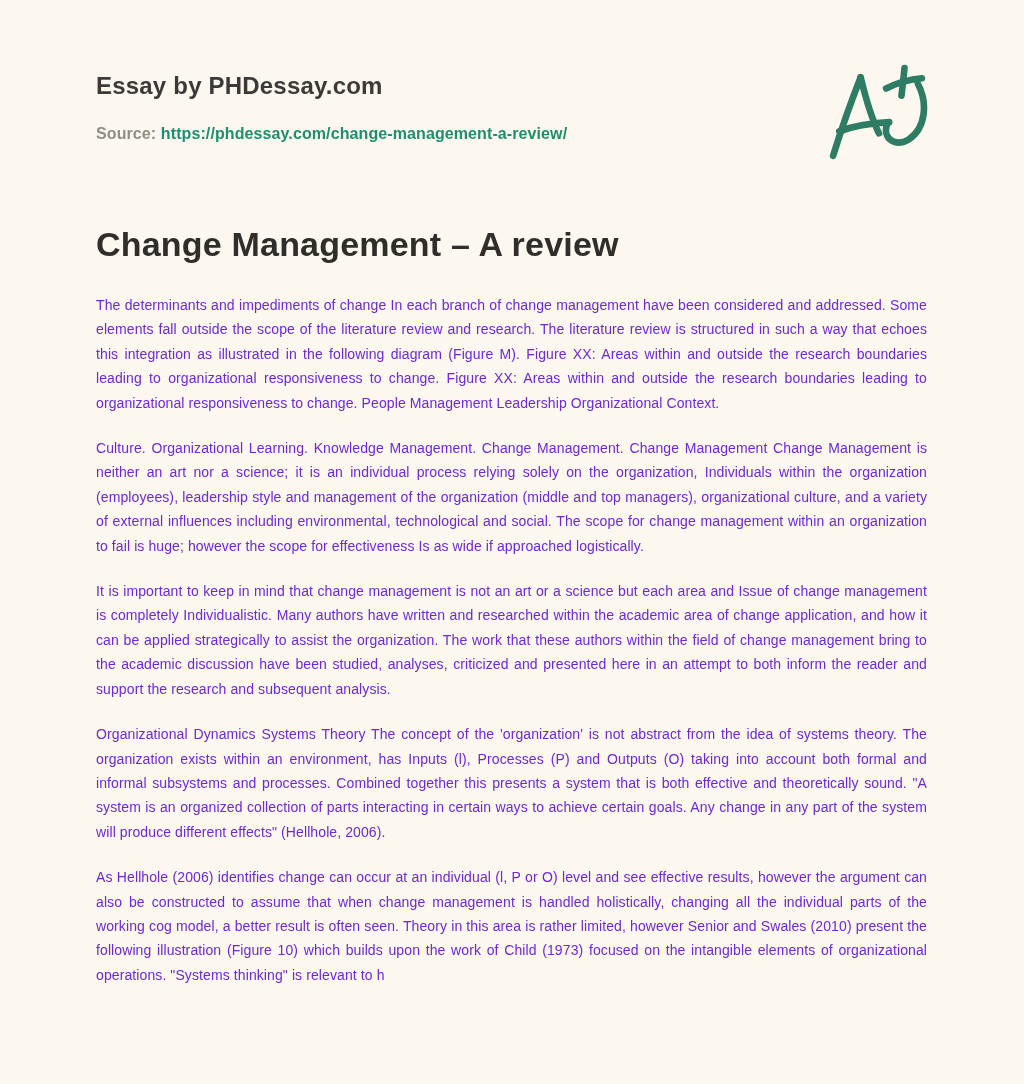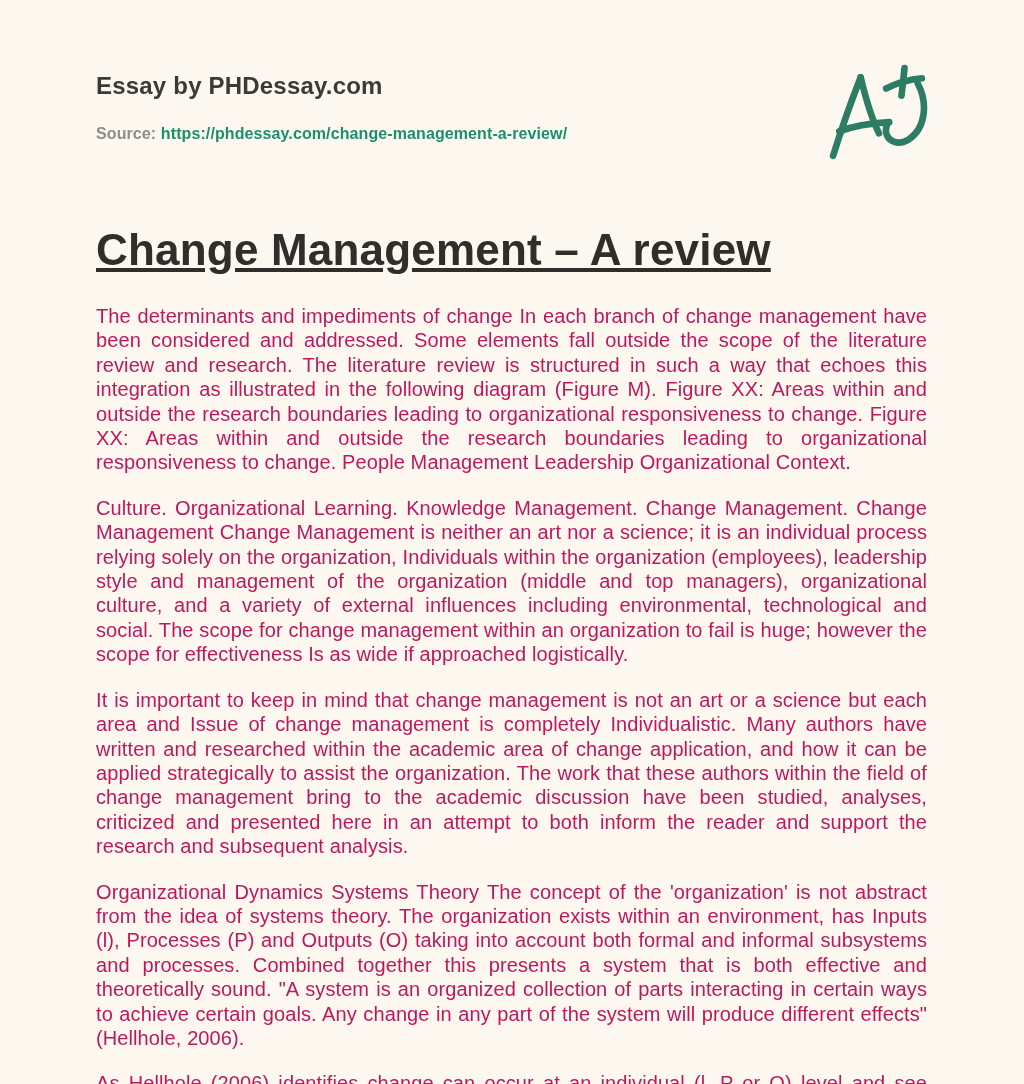--- a/index.html
+++ b/index.html
@@ -36,31 +36,30 @@
   }
   .logo {
     position: absolute;
     top: 64px;
     right: 95px;
     width: 102px;
     height: 98px;
   }
   .article-title {
     margin: 82px 0 29px 0;
-    font-size: 44px;
+    font-size: 34px;
     font-weight: bold;
     color: #2f2e2b;
     letter-spacing: 0.2px;
-    text-decoration: underline;
   }
   .article p {
     margin: 0 0 21px 0;
-    font-size: 20px;
+    font-size: 14px;
     line-height: 24.4px;
-    color: #be185d;
+    color: #6d28d9;
     text-align: justify;
     letter-spacing: 0.1px;
   }
 </style>
 </head>
 <body>
 
 <div class="page">
 
   <svg class="logo" viewBox="0 0 100 92" aria-hidden="true">

